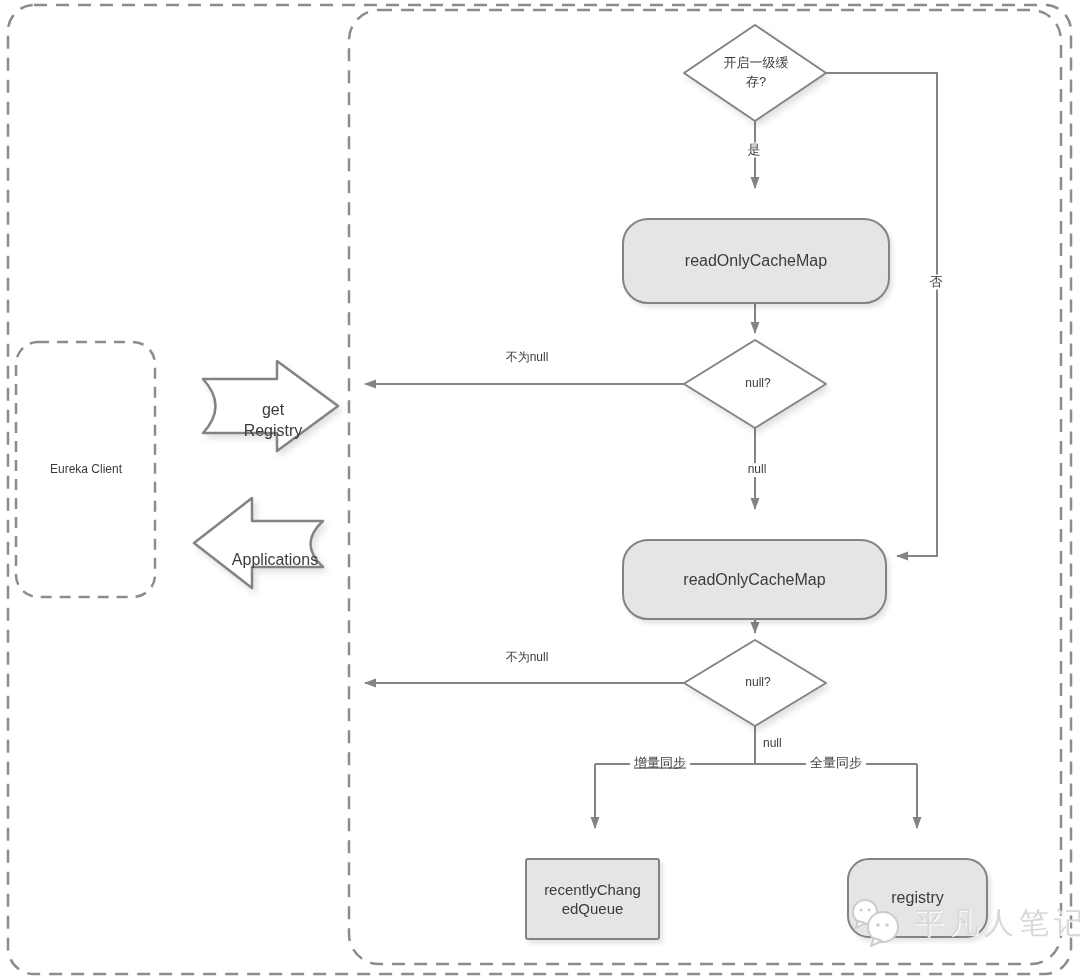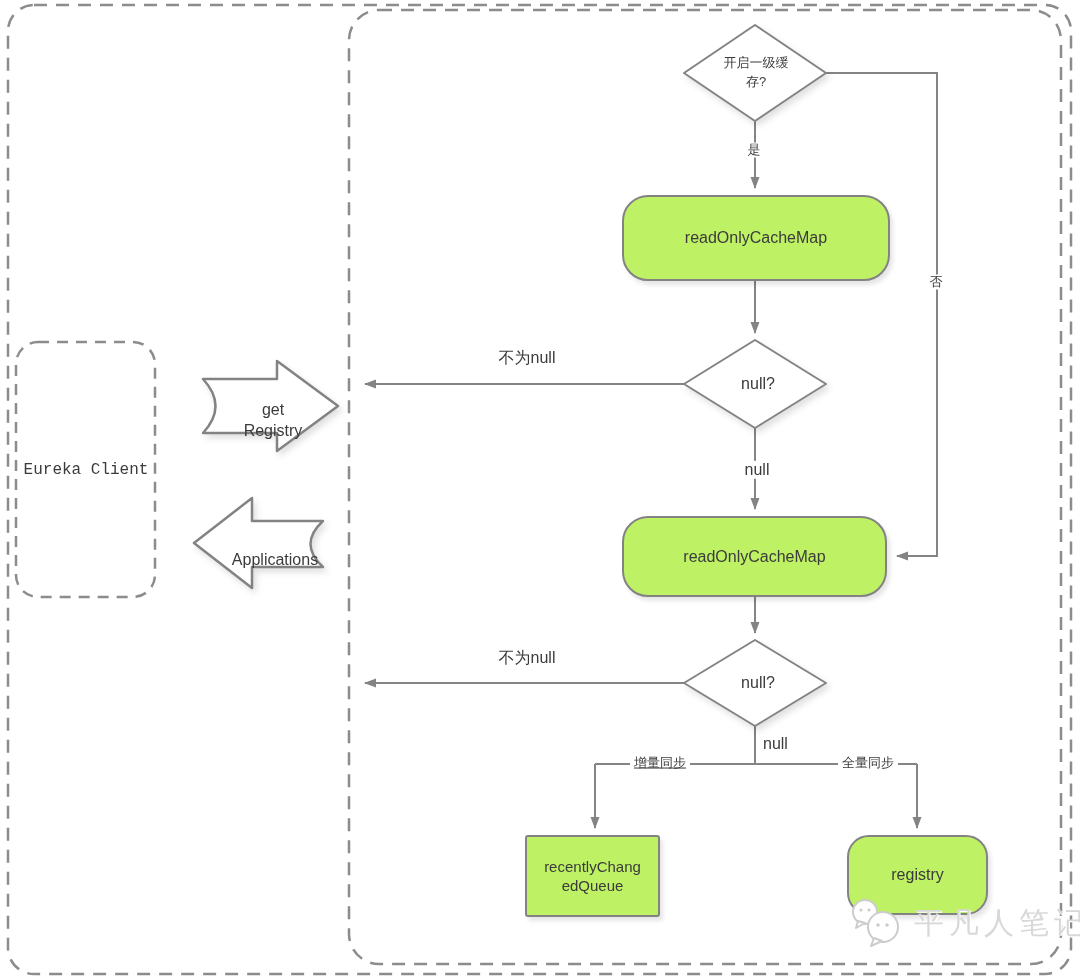--- a/index.html
+++ b/index.html
@@ -2,29 +2,29 @@
 <html><head>
 <meta charset="utf-8">
 <style>
   html,body{margin:0;padding:0;background:#ffffff;}
   #canvas{
     position:relative;width:1080px;height:977px;background:#ffffff;overflow:hidden;
     font-family:"Liberation Sans","DejaVu Sans",sans-serif;color:#3b3b3b;
   }
   #shapes{position:absolute;left:0;top:0;}
   .node{
-    position:absolute;box-sizing:border-box;background:#bef264;
+    position:absolute;box-sizing:border-box;background:#e5e5e5;
     border:2px solid #838383;display:flex;flex-direction:column;
     align-items:center;justify-content:center;text-align:center;
-    font-size:16px;color:#3b3b3b;box-shadow:3px 4px 4px rgba(0,0,0,0.10);
+    font-size:16px;color:#3b3b3b;box-shadow:3px 4px 4px rgba(0,0,0,0.10);margin-top:23px;
   }
   .lbl{
     position:absolute;transform:translate(-50%,-50%);
     background:#fff;padding:0 4px;white-space:nowrap;
-    font-size:16px;color:#3b3b3b;line-height:1.15;
+    font-size:12px;color:#3b3b3b;line-height:1.15;
   }
   .lbl.cjk{font-size:13px;}
   .lbl.nobg{background:transparent;}
   .lbl.multiline{text-align:center;line-height:1.45;}
   .arrowtext{
     position:absolute;transform:translate(-50%,-50%);
     text-align:center;font-size:16px;line-height:1.3;color:#3b3b3b;white-space:nowrap;margin-top:14px;
   }
   #watermark{
     position:absolute;left:848px;top:897px;display:flex;align-items:center;gap:8px;
@@ -86,21 +86,21 @@
 
   <div class="node" style="left:525px;top:835px;width:135px;height:82px;border-radius:3px;font-size:15px;line-height:1.3;">
     <span>recentlyChang</span>
     <span>edQueue</span>
   </div>
 
   <div class="node" style="left:847px;top:835px;width:141px;height:80px;border-radius:22px;">
     <span>registry</span>
   </div>
 
-  <div class="lbl nobg" style="left:86px;top:470px;font-family:Liberation Mono, monospace;">Eureka Client</div>
+  <div class="lbl nobg" style="left:86px;top:470px;">Eureka Client</div>
 
   <div class="lbl nobg cjk multiline" style="left:756px;top:73px;">
     <div>开启一级缓</div>
     <div>存?</div>
   </div>
   <div class="lbl nobg" style="left:758px;top:384px;">null?</div>
   <div class="lbl nobg" style="left:758px;top:683px;">null?</div>
 
   <div class="arrowtext" style="left:273px;top:407px;">
     <div>get</div>
@@ -108,21 +108,21 @@
   </div>
   <div class="arrowtext" style="left:275px;top:546px;">Applications</div>
 
   <div class="lbl cjk" style="left:754px;top:150px;">是</div>
   <div class="lbl cjk" style="left:936px;top:282px;">否</div>
   <div class="lbl nobg" style="left:527px;top:358px;">不为null</div>
   <div class="lbl" style="left:757px;top:470px;">null</div>
   <div class="lbl nobg" style="left:527px;top:658px;">不为null</div>
   <div class="lbl" style="left:759px;top:744px;transform:translate(0,-50%);">null</div>
   <div class="lbl cjk" style="left:660px;top:763px;text-decoration:underline;">增量同步</div>
-  <div class="lbl cjk" style="left:868px;top:763px;">全量同步</div>
+  <div class="lbl cjk" style="left:836px;top:763px;">全量同步</div>
 
   <div id="watermark">
     <svg width="58" height="52" viewBox="0 0 58 52">
       <g fill="#ffffff" stroke="#cccccc" stroke-width="2">
         <circle cx="17" cy="15" r="12"></circle>
         <path d="M10,24 L8,31 L17,26 Z" stroke-linejoin="round"></path>
         <circle cx="35" cy="30" r="15"></circle>
         <path d="M26,41 L23,49 L34,44 Z" stroke-linejoin="round"></path>
       </g>
       <g fill="#cccccc">

